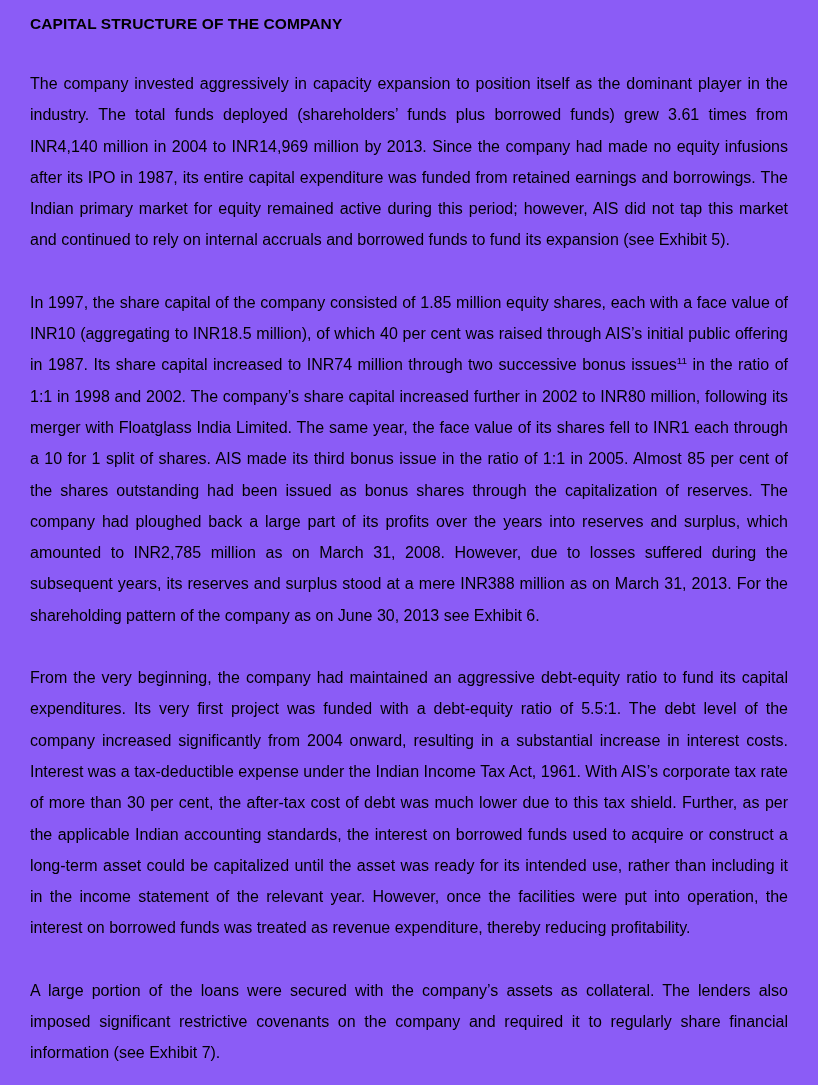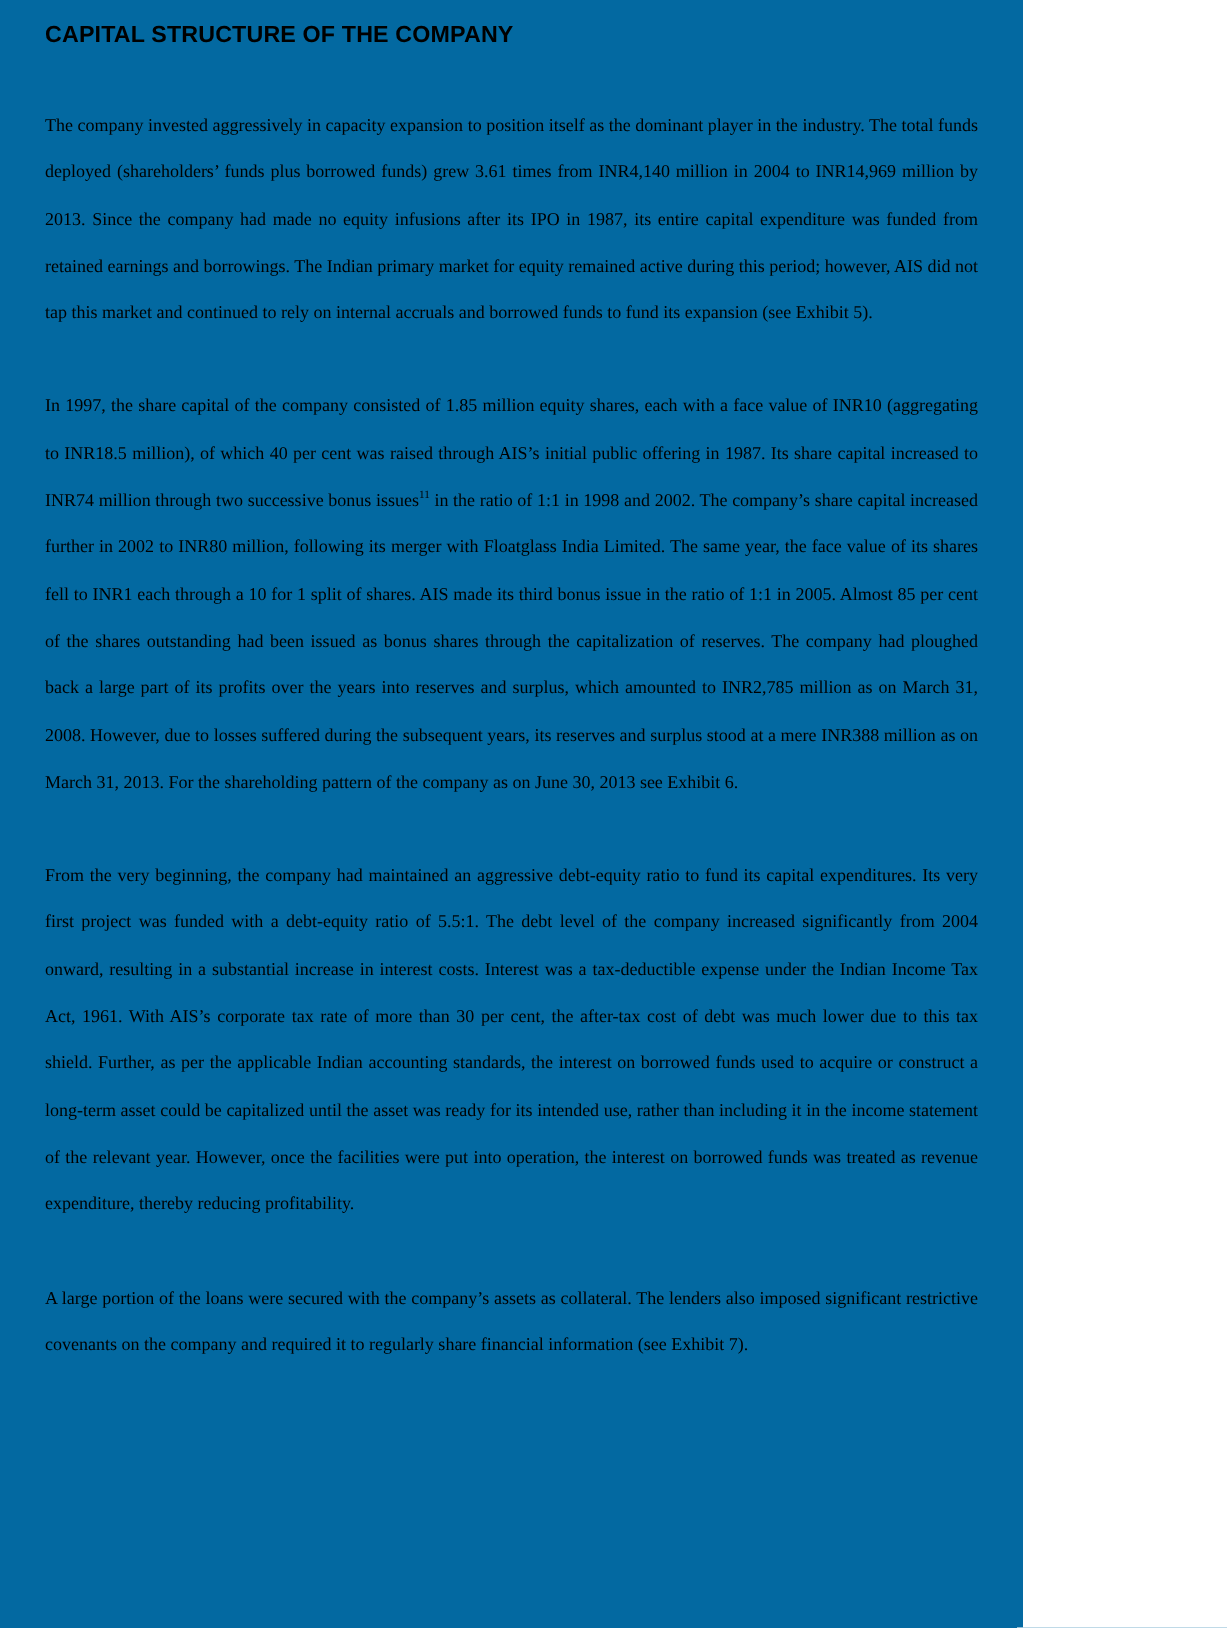--- a/index.html
+++ b/index.html
@@ -4,23 +4,23 @@
 <title>Capital Structure of the Company</title>
 <style>
   html, body {
     margin: 0;
     padding: 0;
     background: #ffffff;
   }
 
   .page {
     position: relative;
-    width: 682px;
+    width: 818px;
     height: 1085px;
-    background: #0369a1;
+    background: #8b5cf6;
     box-sizing: border-box;
     padding: 14px 30px 0 30px;
     overflow: hidden;
   }
 
   .doc-heading {
     font-family: "Liberation Sans", sans-serif;
     font-weight: bold;
     font-size: 15.5px;
     line-height: 20px;
@@ -29,22 +29,22 @@
     margin: 0;
     padding: 0;
     text-align: left;
   }
 
   .body-block {
     margin-top: 34px;
   }
 
   p.para {
-    font-family: Liberation Serif, serif;
-    font-size: 12px;
+    font-family: Liberation Sans, sans-serif;
+    font-size: 16px;
     line-height: 31.3px;
     color: #000000;
     text-align: justify;
     text-justify: inter-word;
     margin: 0 0 31px 0;
     padding: 0;
     hyphens: none;
     -webkit-hyphens: none;
   }
 

